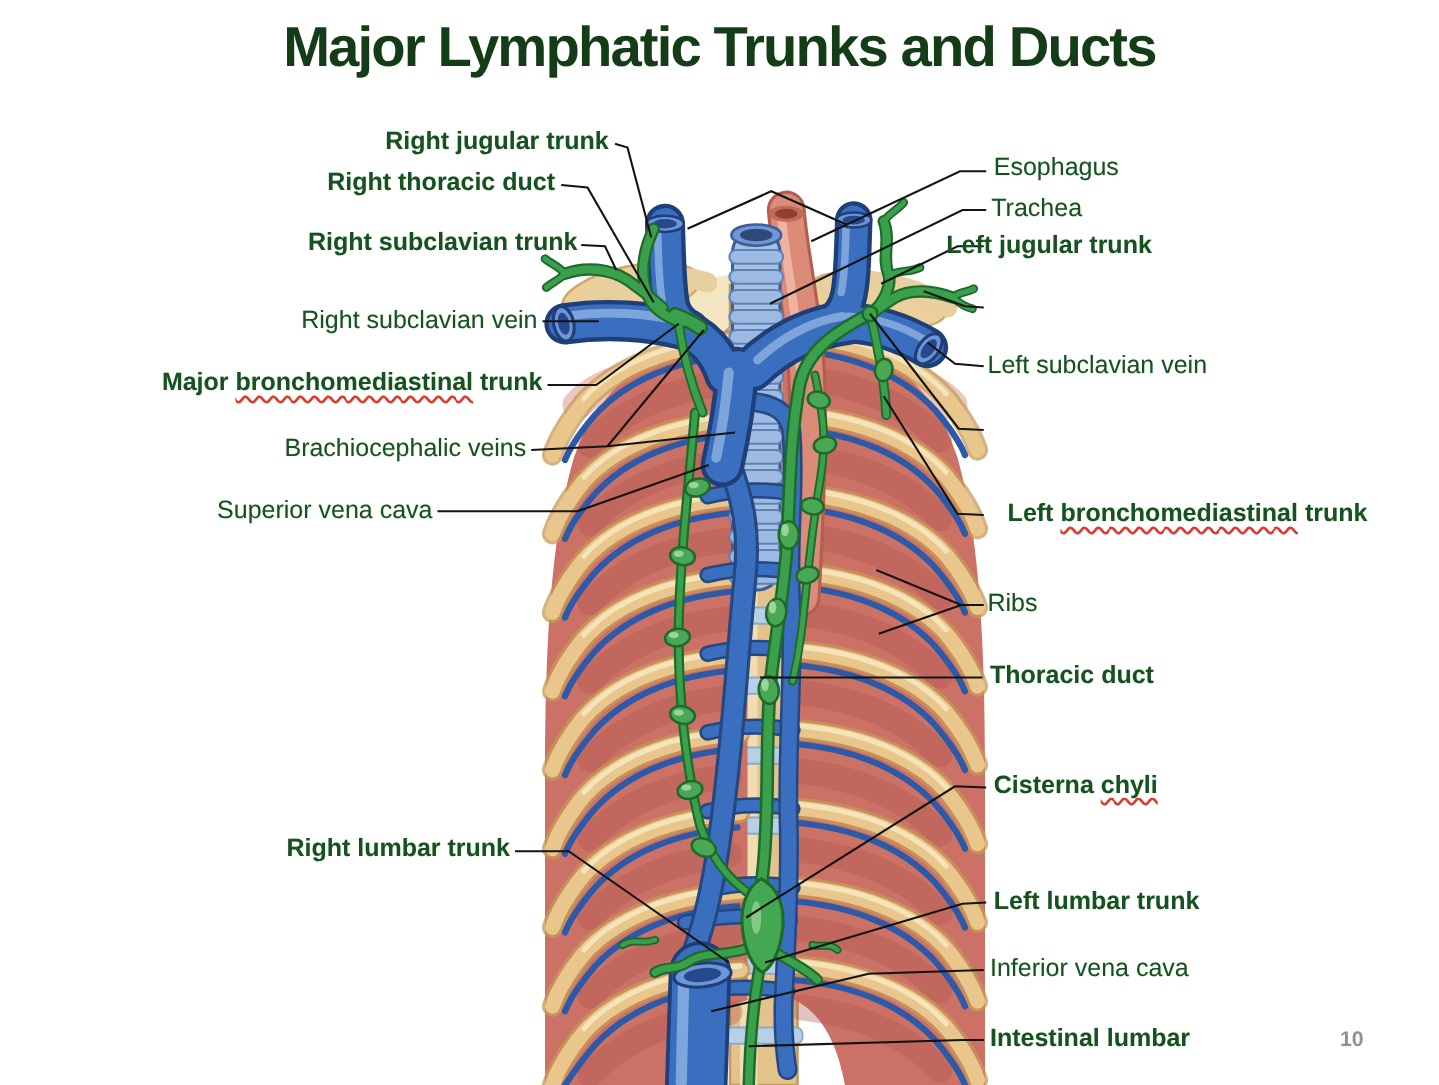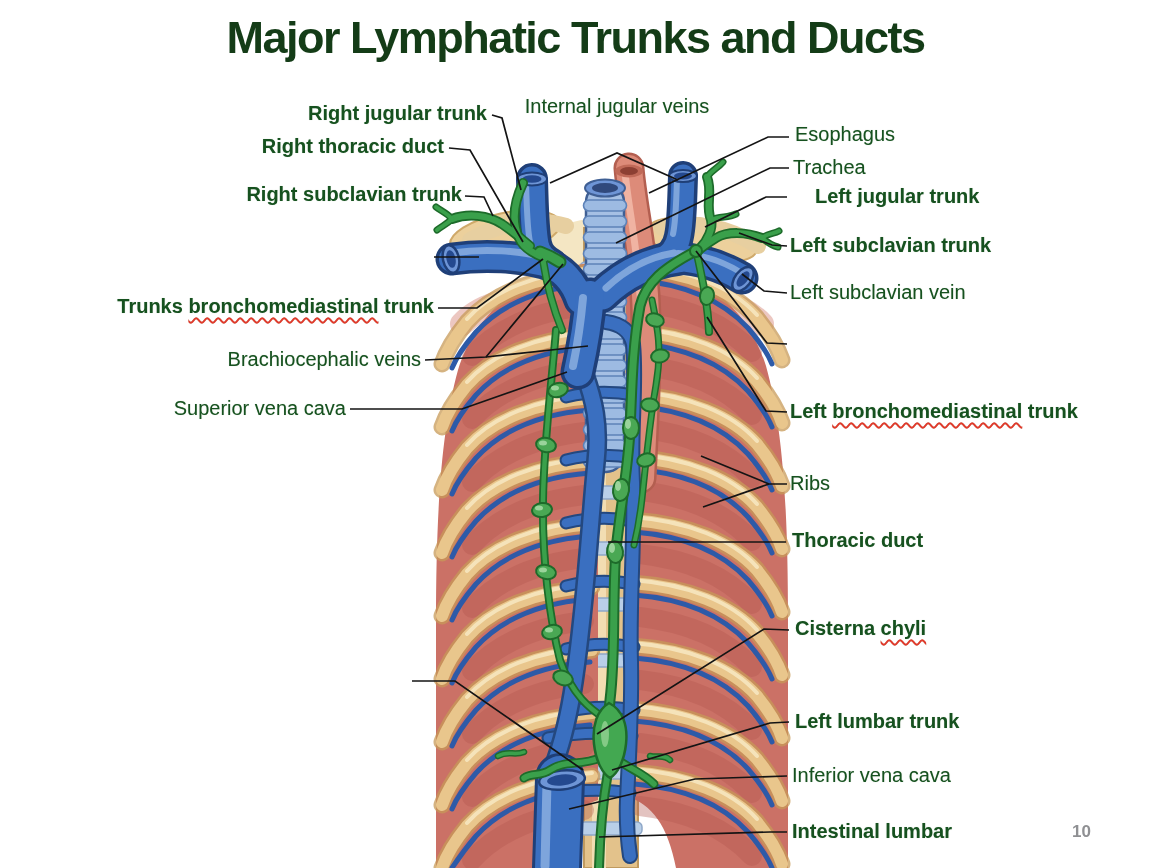--- a/index.html
+++ b/index.html
@@ -8,21 +8,21 @@
     font-family:"Liberation Sans",sans-serif;overflow:hidden;
   }
   #stage{position:absolute;left:0;top:0;width:1151px;height:648px;}
   svg.anatomy{position:absolute;left:0;top:0;}
   .title{
     position:absolute;top:12px;left:0;width:100%;text-align:center;
     font-size:45px;font-weight:bold;color:#143c17;letter-spacing:-1.5px;
   }
   .lbl{
     position:absolute;font-size:20px;line-height:23px;color:#16511f;
-    white-space:nowrap;text-shadow:0 0 1px rgba(60,120,60,.3);
+    white-space:nowrap;text-shadow:0 0 1px rgba(60,120,60,.3);text-align:center;
   }
   .b{font-weight:bold;}
   .wrap{white-space:normal;}
   .ctr{text-align:center;}
   .squig{
     text-decoration-line:underline;text-decoration-style:wavy;
     text-decoration-color:#e2392b;text-decoration-thickness:2px;
     text-underline-offset:4px;
   }
   .pagenum{position:absolute;left:1072px;top:822px;color:#8f9093;font-weight:bold;font-size:17px;}
@@ -388,30 +388,30 @@
     <polyline points="787,776 695,779 569,809"></polyline>
     <polyline points="787,832 770,832 599,837"></polyline>
   </g>
 </svg>
 
 <div class="title">Major Lymphatic Trunks and Ducts</div>
 
 <div class="lbl b" style="right:664px;top:102px">Right jugular trunk</div>
 <div class="lbl b" style="right:707px;top:135px">Right thoracic duct</div>
 <div class="lbl b" style="right:689px;top:183px">Right subclavian trunk</div>
-<div class="lbl b" style="right:717px;top:295px"><span>Trunks </span><span class="squig">bronchomediastinal</span><span> trunk</span></div>
+<div class="lbl" style="right:721px;top:245px">Right subclavian vein</div>
+<div class="lbl b" style="right:717px;top:295px"><span>Major </span><span class="squig">bronchomediastinal</span><span> trunk</span></div>
 <div class="lbl" style="right:730px;top:348px">Brachiocephalic veins</div>
 <div class="lbl" style="right:805px;top:397px">Superior vena cava</div>
-
-<div class="lbl wrap ctr" style="left:517px;top:95px;width:200px">Internal jugular veins</div>
+<div class="lbl b" style="right:743px;top:668px">Right lumbar trunk</div>
+
 
 <div class="lbl" style="left:795px;top:123px">Esophagus</div>
 <div class="lbl" style="left:793px;top:156px">Trachea</div>
-<div class="lbl b" style="left:815px;top:185px">Left jugular trunk</div>
-<div class="lbl b" style="left:790px;top:234px">Left subclavian trunk</div>
+<div class="lbl b" style="left:757px;top:185px">Left jugular trunk</div>
 <div class="lbl" style="left:790px;top:281px">Left subclavian vein</div>
 <div class="lbl b wrap" style="left:790px;top:400px;width:320px"><span>Left </span><span class="squig">bronchomediastinal</span><span> trunk</span></div>
 <div class="lbl" style="left:790px;top:472px">Ribs</div>
 <div class="lbl b" style="left:792px;top:529px">Thoracic duct</div>
 <div class="lbl b" style="left:795px;top:617px"><span>Cisterna </span><span class="squig">chyli</span><span></span></div>
 <div class="lbl b" style="left:795px;top:710px">Left lumbar trunk</div>
 <div class="lbl" style="left:792px;top:764px">Inferior vena cava</div>
 <div class="lbl b" style="left:792px;top:820px">Intestinal lumbar</div>
 
 <div class="pagenum">10</div>

